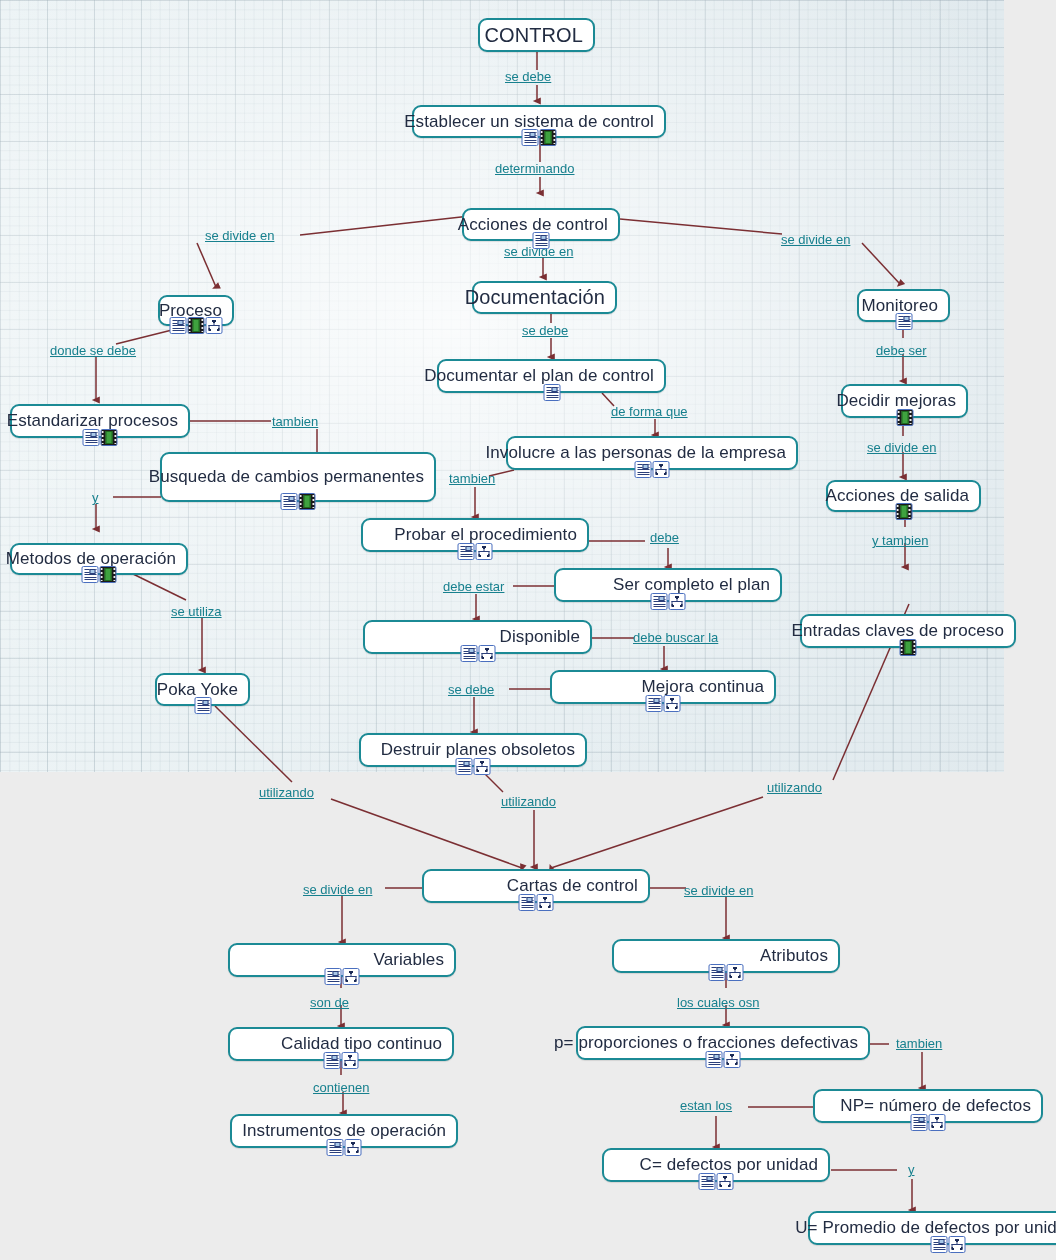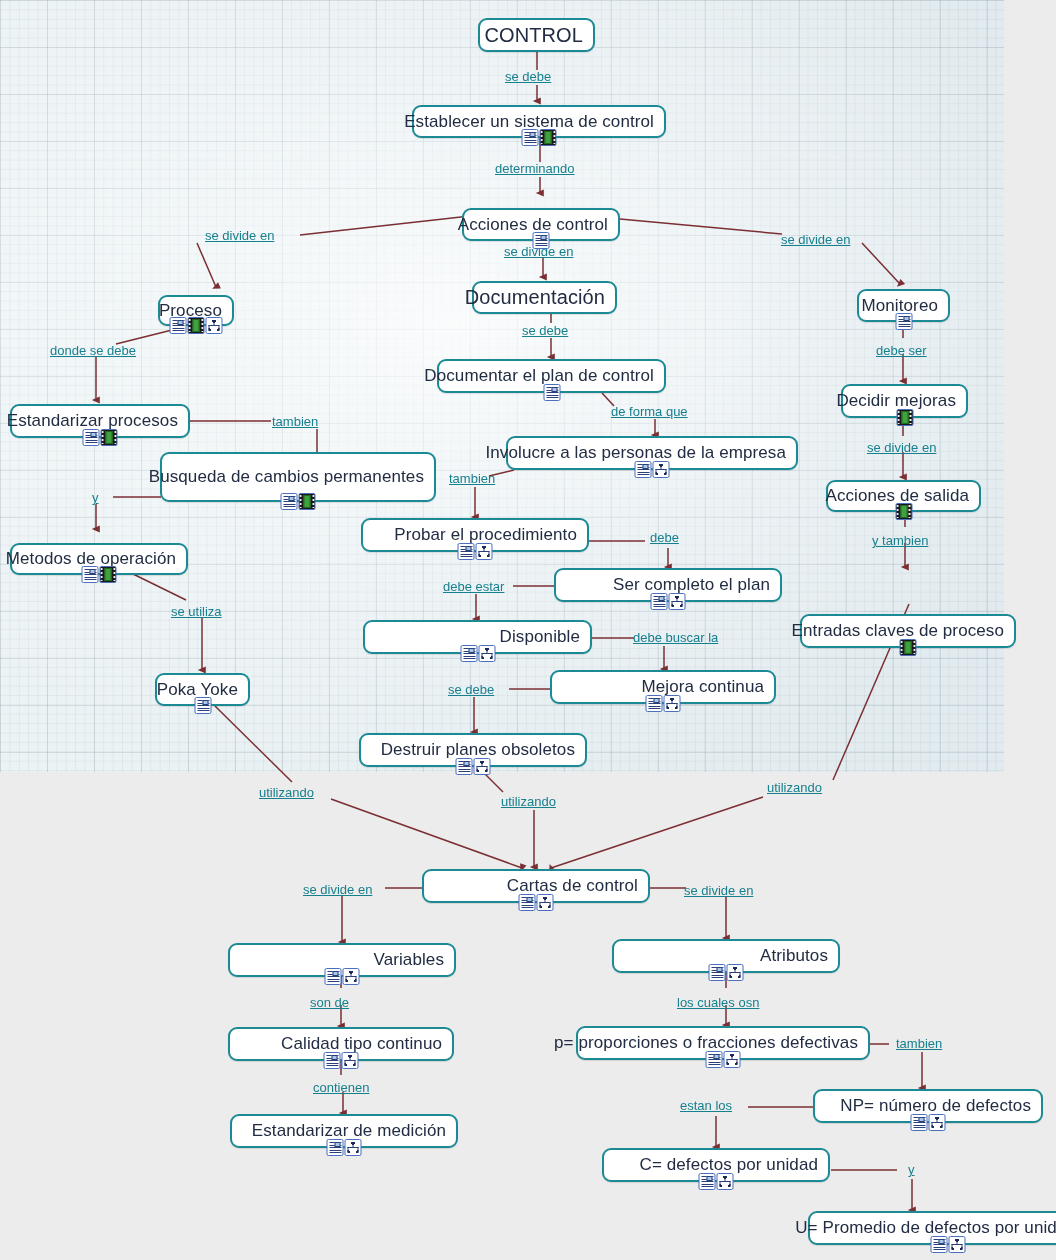--- a/index.html
+++ b/index.html
@@ -435,21 +435,21 @@
 
   <div class="node med" style="left:576px;top:1026px;width:294px;height:34px;">
     <span class="lbl">p= proporciones o fracciones defectivas</span>
     <span class="icons">
       <span class="ic doc"></span>
       <span class="ic tree"></span>
     </span>
   </div>
 
   <div class="node med" style="left:230px;top:1114px;width:228px;height:34px;">
-    <span class="lbl">Estandarizar de medición</span>
+    <span class="lbl">Instrumentos de operación</span>
     <span class="icons">
       <span class="ic doc"></span>
       <span class="ic tree"></span>
     </span>
   </div>
 
   <div class="node med" style="left:813px;top:1089px;width:230px;height:34px;">
     <span class="lbl">NP= número de defectos</span>
     <span class="icons">
       <span class="ic doc"></span>

